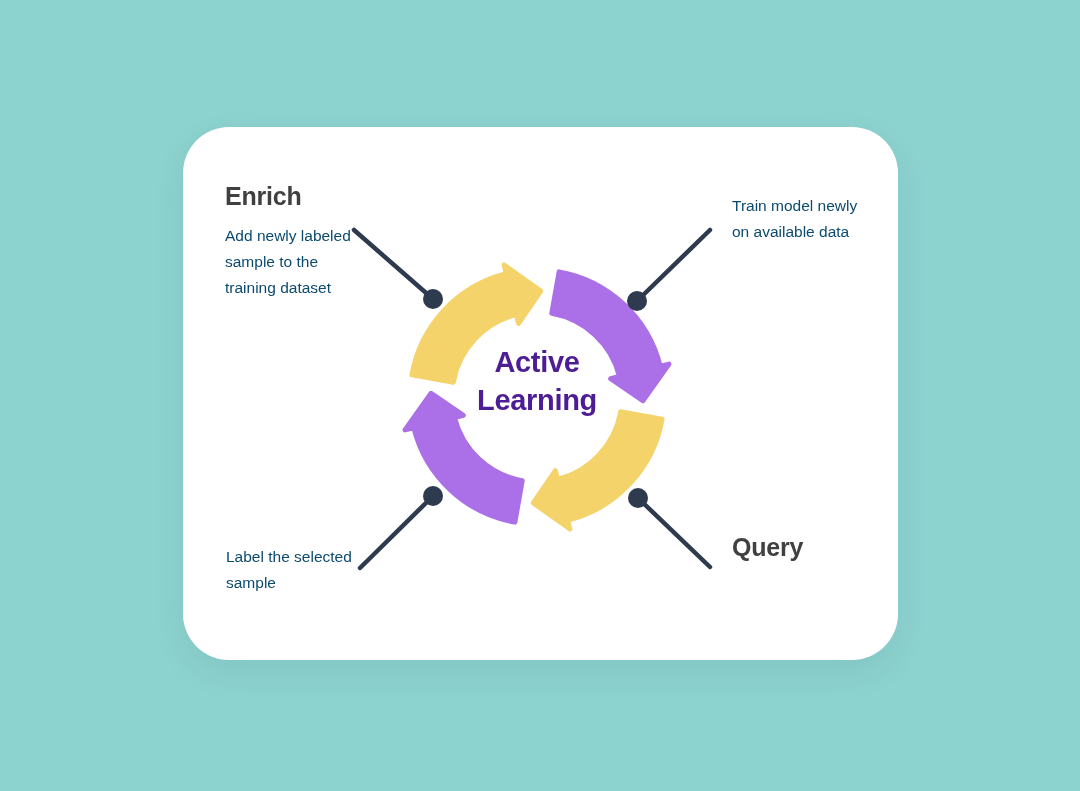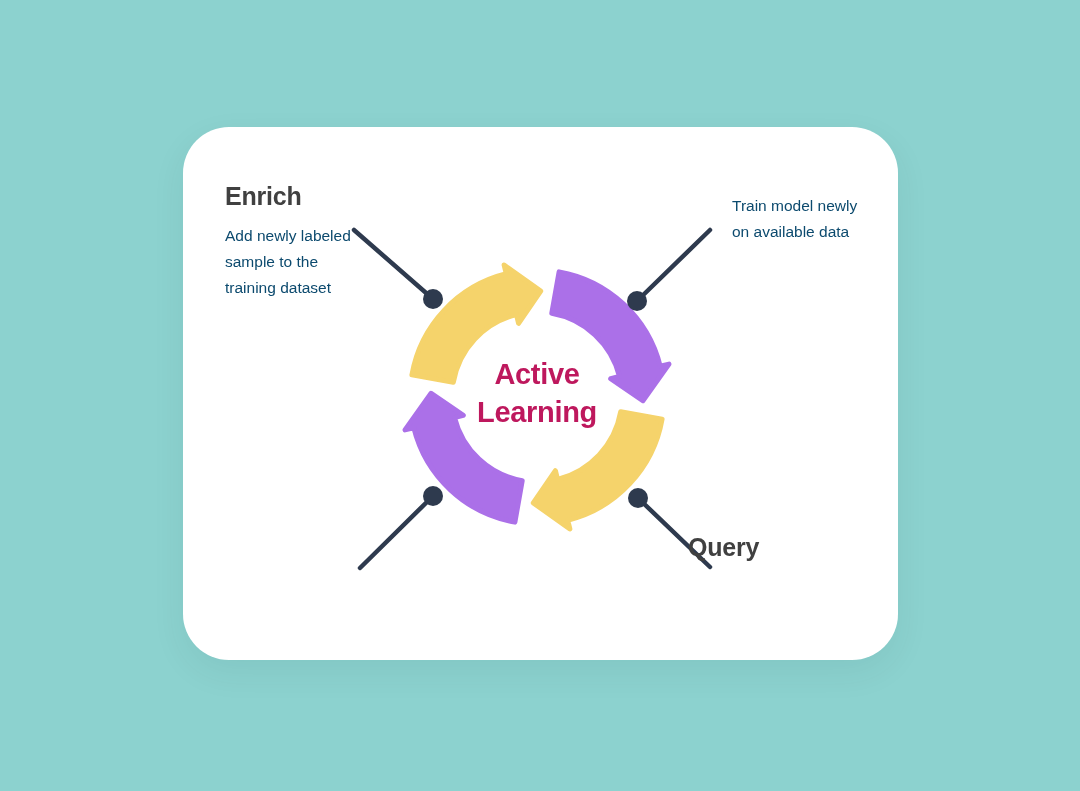--- a/index.html
+++ b/index.html
@@ -49,32 +49,32 @@
     margin: 12px 0 0 0;
     font-size: 15.5px;
     line-height: 26px;
     font-weight: 400;
     color: #0c4a6e;
     white-space: pre-line;
   }
   .callout-enrich { left: 225px; top: 181px; }
   .callout-train  { left: 732px; top: 181px; }
   .callout-label  { left: 226px; top: 532px; }
-  .callout-query  { left: 688px; top: 532px; }
+  .callout-query  { left: 732px; top: 532px; }
   .diagram-title {
     position: absolute;
     left: 427px;
-    top: 355px;
+    top: 343px;
     width: 220px;
     text-align: center;
     font-size: 29px;
     line-height: 38px;
     font-weight: 700;
     letter-spacing: -0.3px;
-    color: #be185d;
+    color: #4c1d95;
     white-space: pre-line;
   }
 </style>
 </head>
 <body style="background: rgb(140, 210, 207);">
 
 <div class="card"></div>
 
 <svg class="diagram-overlay" viewBox="0 0 1080 791" xmlns="http://www.w3.org/2000/svg">
     <path d="M 411.9 374.9 A 127 127 0 0 1 506.3 273.8 L 504.1 265.0 L 540.7 291.1 L 518.6 323.3 L 516.4 314.5 A 85 85 0 0 0 453.3 382.2 Z" fill="#F5D36B" stroke="#F5D36B" stroke-width="5" stroke-linejoin="round"></path>
@@ -97,20 +97,22 @@
 sample to the
 training dataset</p>
 </div>
 
 <div class="callout callout-train">
   <p class="callout-desc">Train model newly
 on available data</p>
 </div>
 
 <div class="callout callout-label">
+  <p class="callout-desc">Label the selected
+sample</p>
 </div>
 
 <div class="callout callout-query">
   <h2 class="callout-title">Query</h2>
 </div>
 
 <div class="diagram-title">Active
 Learning</div>
 
 </body></html>

